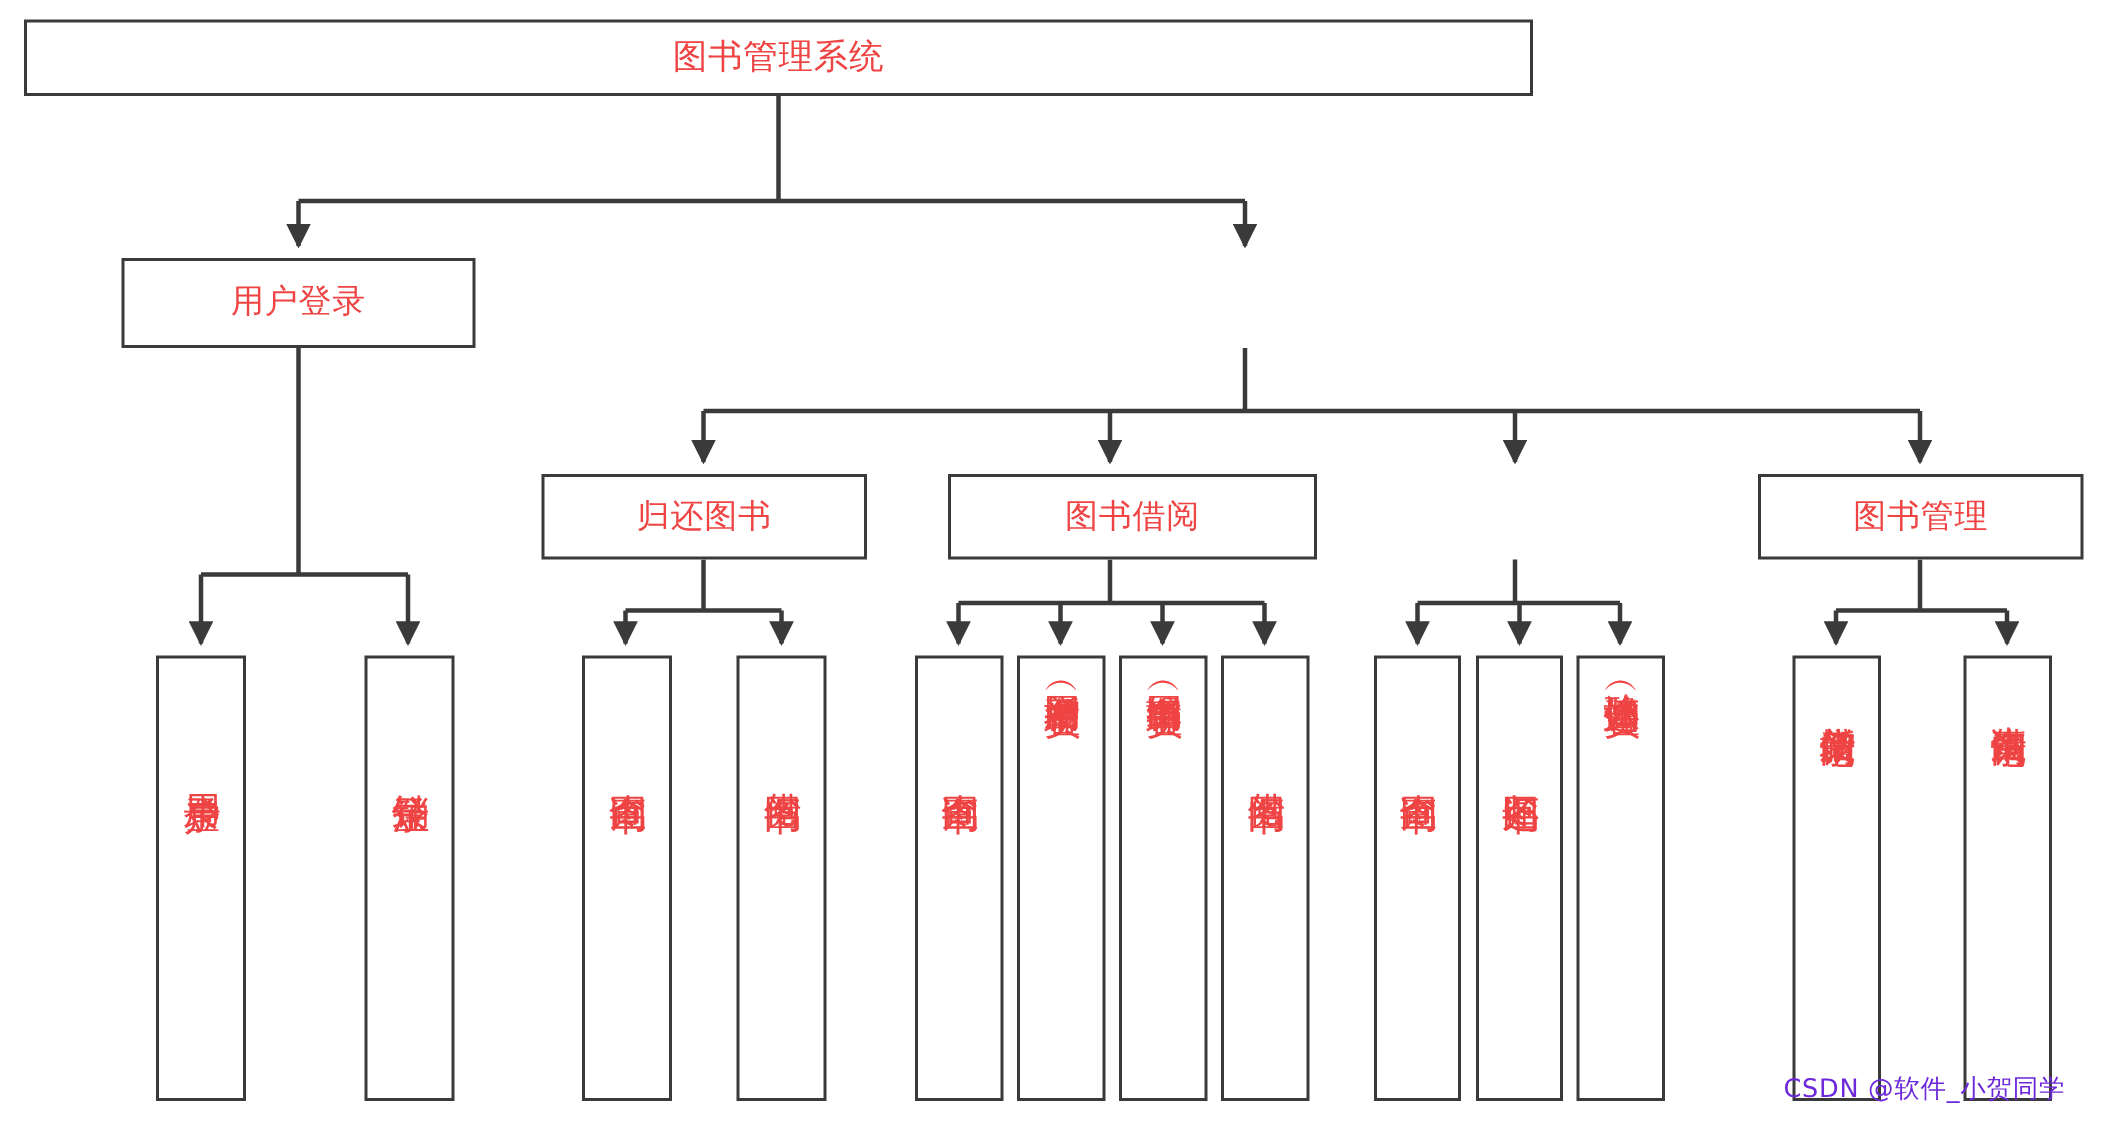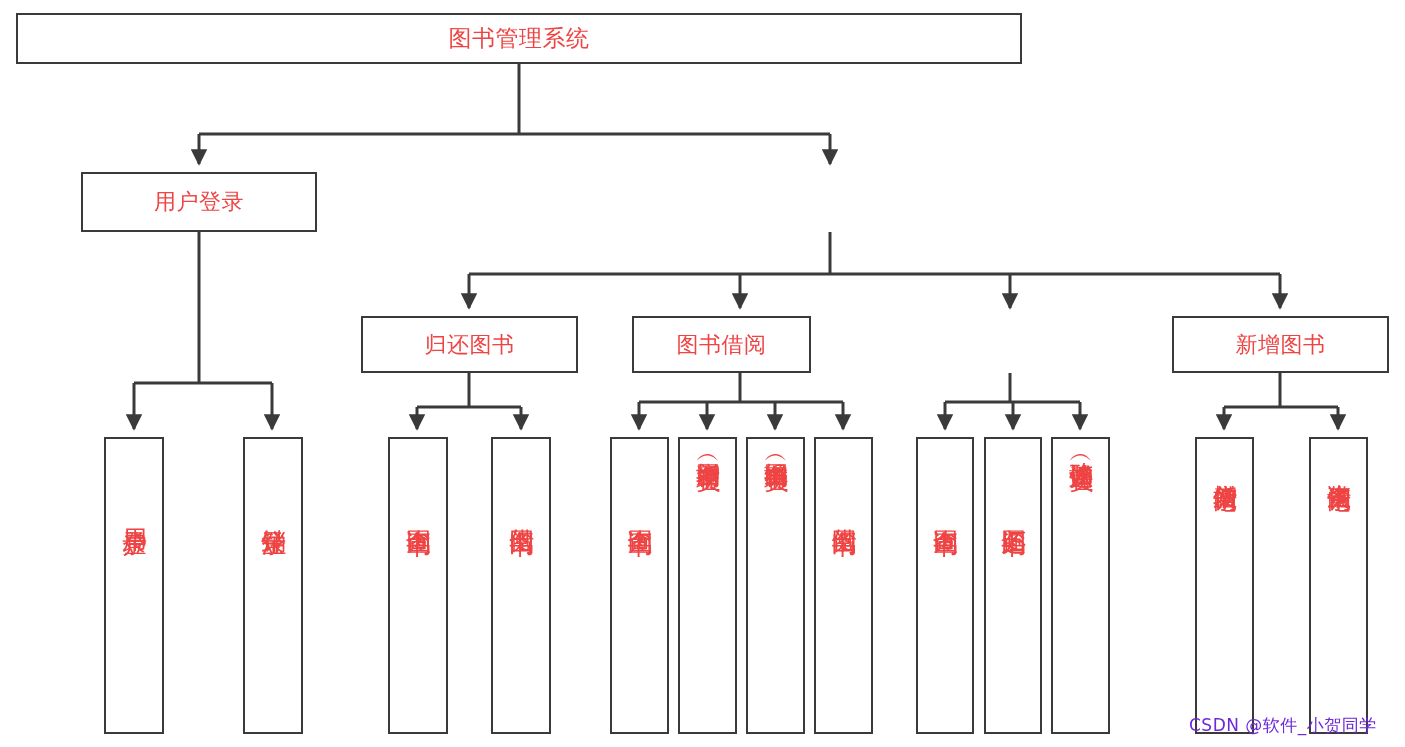--- a/index.html
+++ b/index.html
@@ -134,25 +134,25 @@
     <span class="node-label">图书管理系统</span>
   </div>
 
   <div class="node h" style="left:81px; top:172px; width:236px; height:60px;">
     <span class="node-label">用户登录</span>
   </div>
 
   <div class="node h" style="left:361px; top:316px; width:217px; height:57px;">
     <span class="node-label">归还图书</span>
   </div>
-  <div class="node h" style="left:632px; top:316px; width:179px; height:57px;">
+  <div class="node h" style="left:632px; top:316px; width:246px; height:57px;">
     <span class="node-label">图书借阅</span>
   </div>
   <div class="node h" style="left:1172px; top:316px; width:217px; height:57px;">
-    <span class="node-label">新增图书</span>
+    <span class="node-label">图书管理</span>
   </div>
 
   <div class="node v" style="left:104px; top:437px; width:60px; height:297px; padding-top:70px;">
     <span class="node-label">用户登录</span>
   </div>
   <div class="node v" style="left:243px; top:437px; width:60px; height:297px; padding-top:70px;">
     <span class="node-label">注销登录</span>
   </div>
 
   <div class="node v" style="left:388px; top:437px; width:60px; height:297px; padding-top:70px;">

